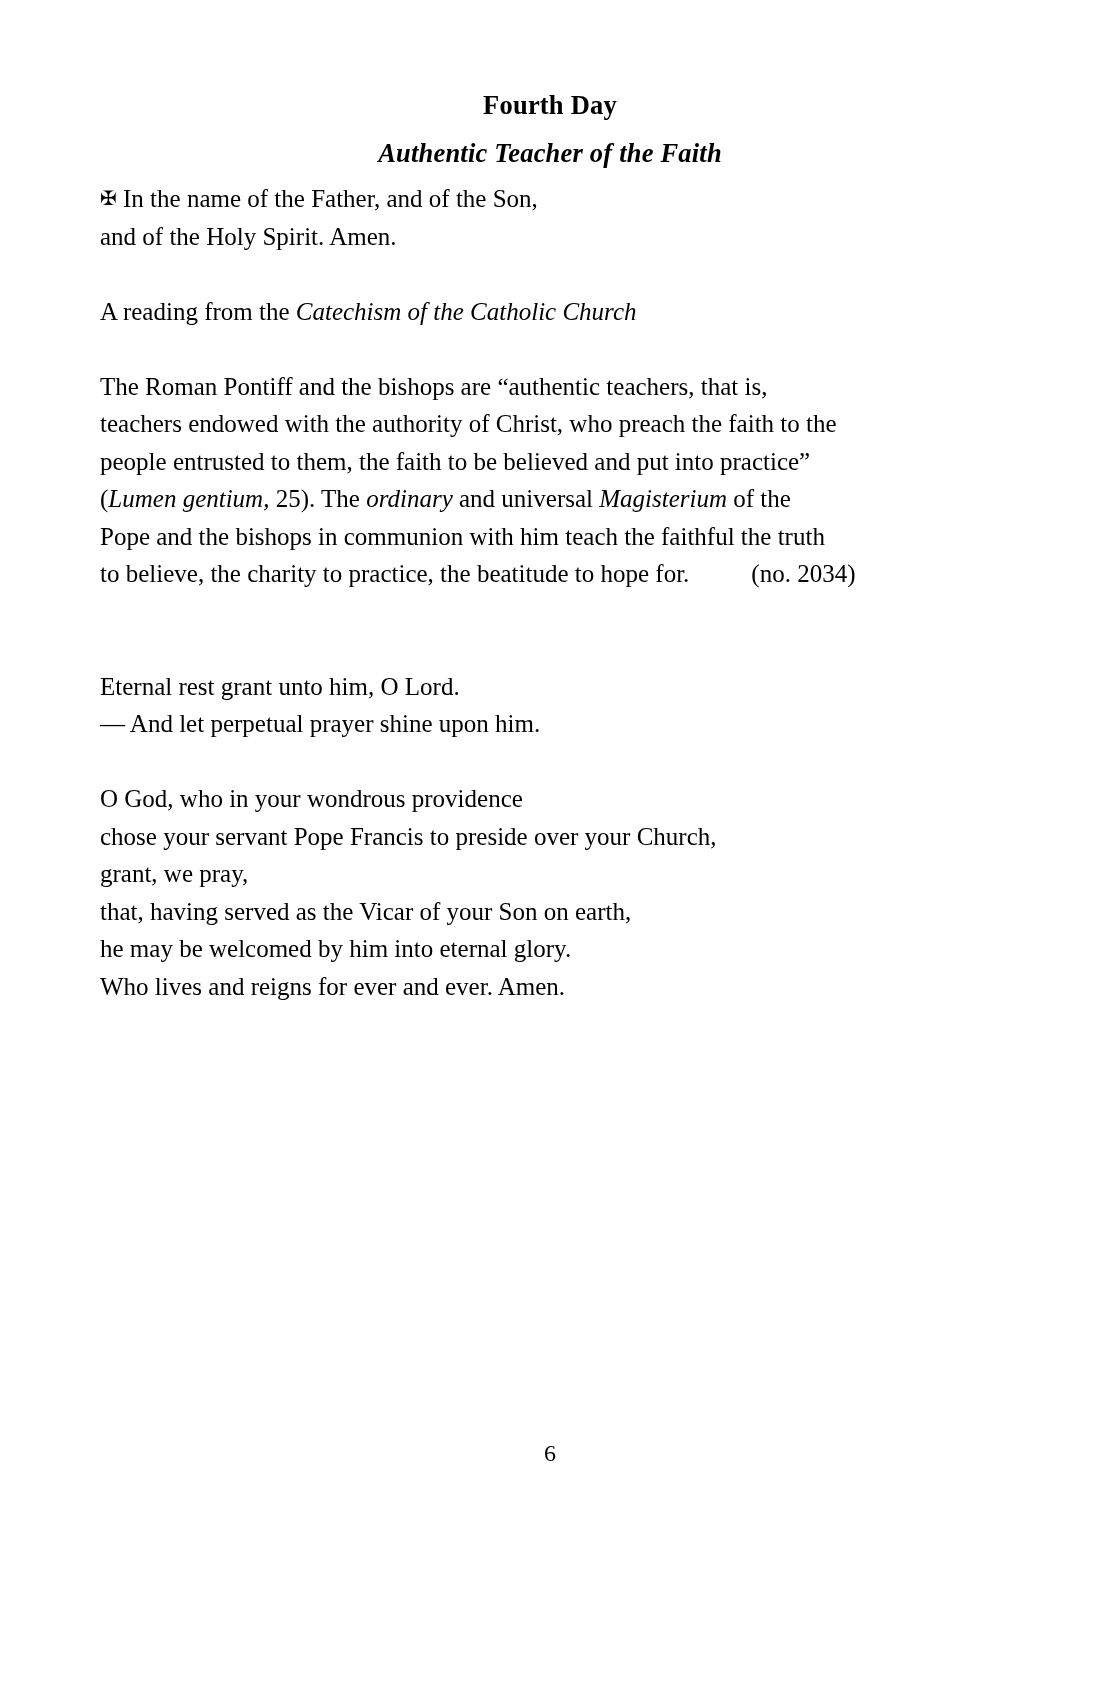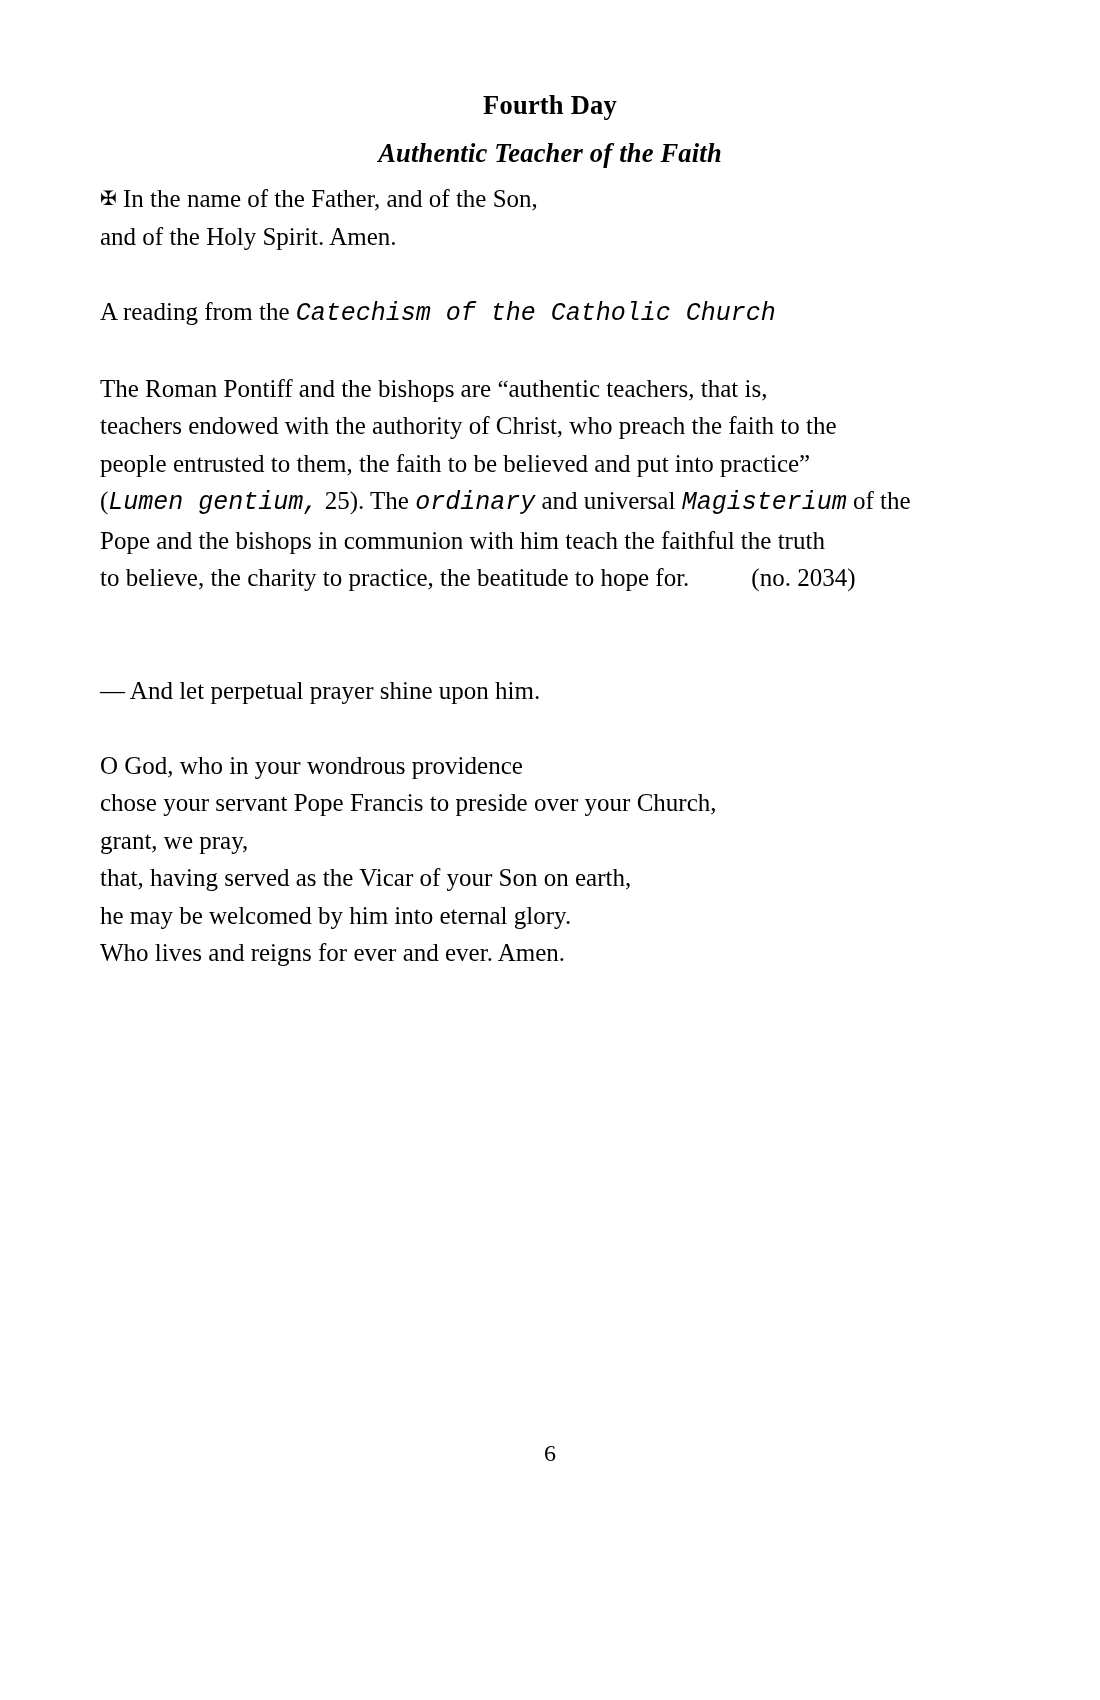--- a/index.html
+++ b/index.html
@@ -63,21 +63,21 @@
   .block {
     margin: 0 0 0 0;
   }
   .gap {
     height: 37.5px;
   }
   .line {
     display: block;
     white-space: pre-wrap;
   }
-  .it { font-style: italic; font-family: Liberation Mono, monospace; }
+  .it { font-style: italic; }
   .cross-glyph {
     font-family: "DejaVu Sans", sans-serif;
     font-size: 20px;
     line-height: 1;
     position: relative;
     top: -2px;
     letter-spacing: 0;
   }
   .cite-gap {
     display: inline-block;
@@ -129,20 +129,21 @@
     </div>
 
     <div class="gap"></div>
 
     <div class="block">
     </div>
 
     <div class="gap"></div>
 
     <div class="block">
+      <span class="line">Eternal rest grant unto him, O Lord.</span>
       <span class="line">— And let perpetual prayer shine upon him.</span>
     </div>
 
     <div class="gap"></div>
 
     <div class="block">
       <span class="line">O God, who in your wondrous providence</span>
       <span class="line">chose your servant Pope Francis to preside over your Church,</span>
       <span class="line">grant, we pray,</span>
       <span class="line">that, having served as the Vicar of your Son on earth,</span>

